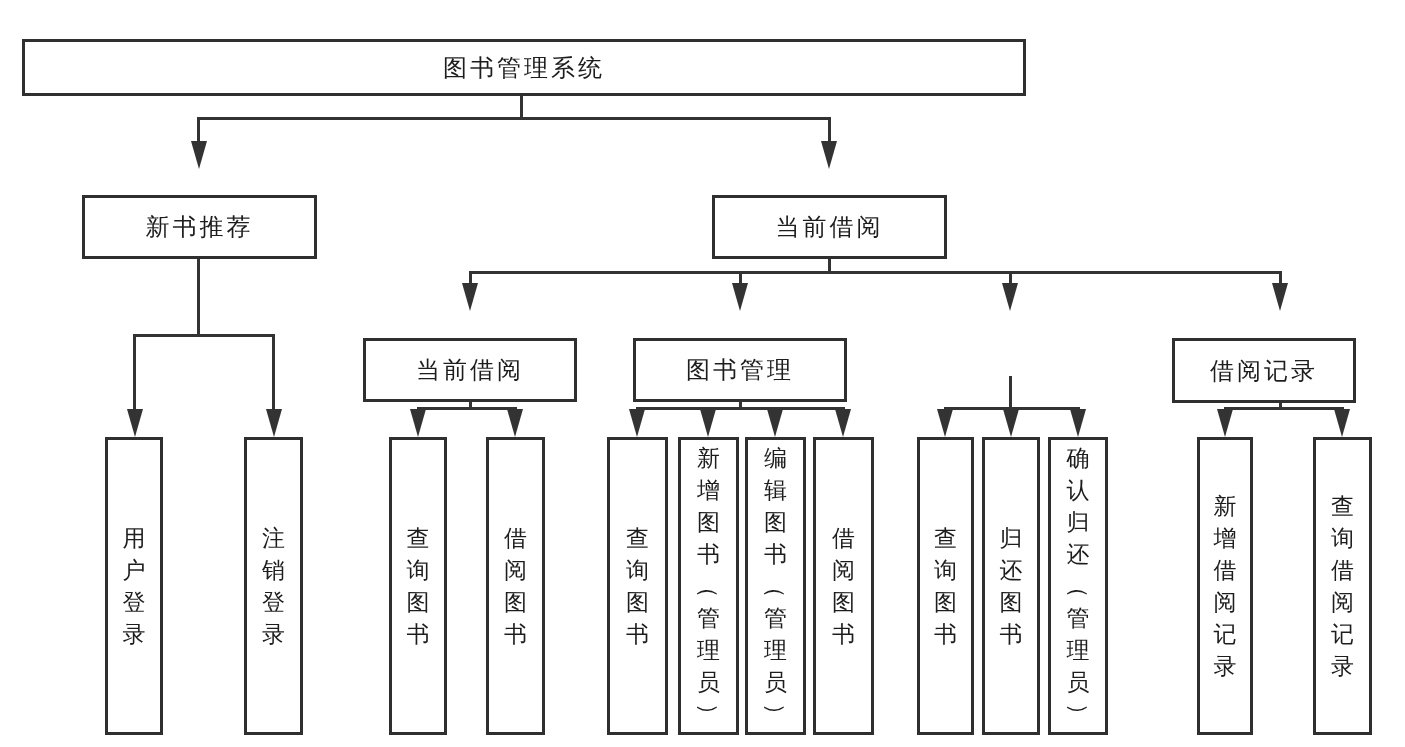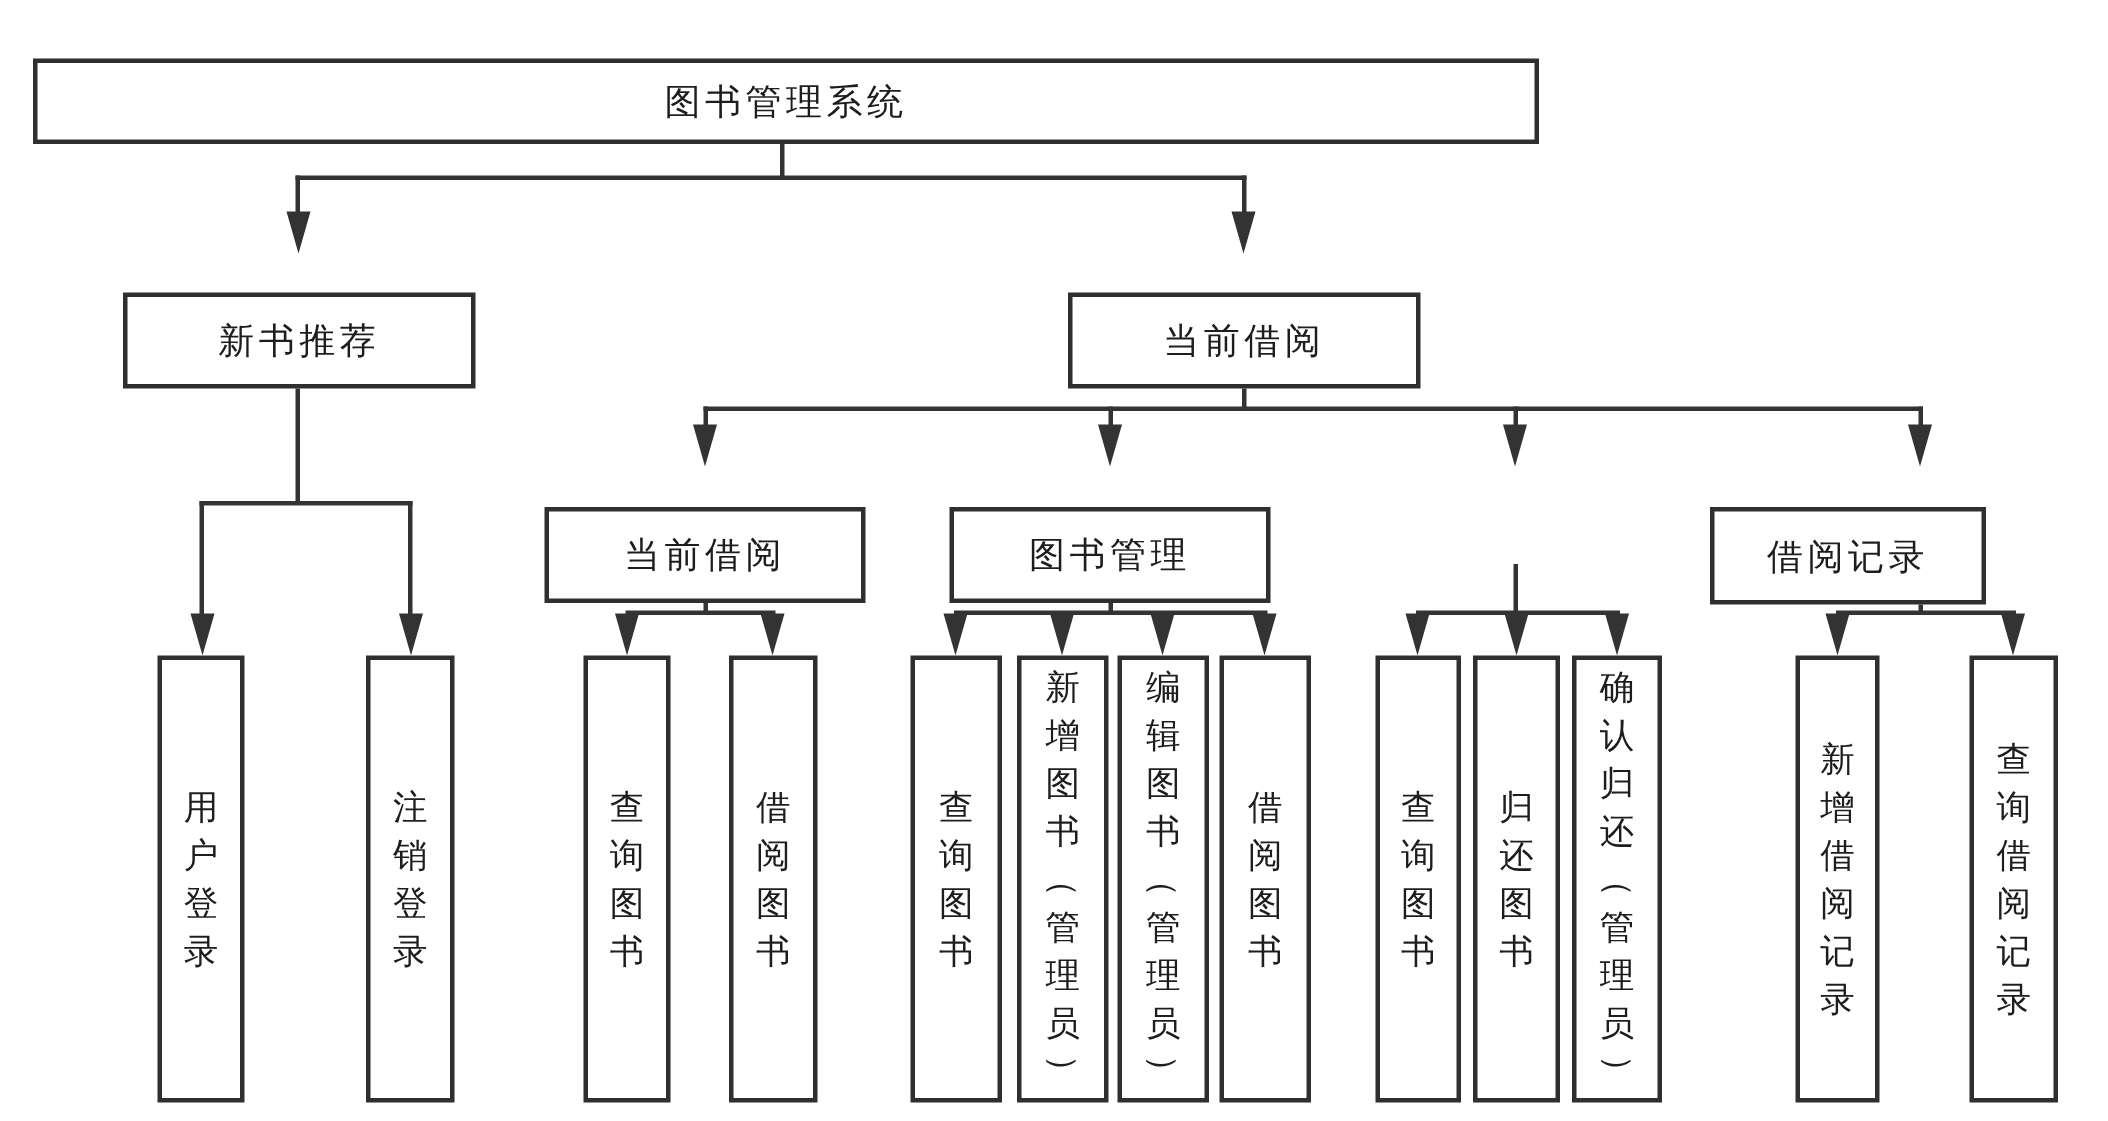--- a/index.html
+++ b/index.html
@@ -122,21 +122,21 @@
   <div class="node" style="left:712px; top:169px; width:235px; height:64px;">
     <span>当前借阅</span>
   </div>
 
   <div class="node" style="left:363px; top:312px; width:214px; height:64px;">
     <span>当前借阅</span>
   </div>
   <div class="node" style="left:633px; top:312px; width:214px; height:64px;">
     <span>图书管理</span>
   </div>
-  <div class="node" style="left:1140px; top:312px; width:184px; height:65px;justify-content:center;">
+  <div class="node" style="left:1172px; top:312px; width:184px; height:65px;justify-content:center;">
     <span>借阅记录</span>
   </div>
 
   <div class="leaf" style="left:105px; width:58px;">
       <span>用</span>
       <span>户</span>
       <span>登</span>
       <span>录</span>
     </div>
   <div class="leaf" style="left:244px; width:59px;">

